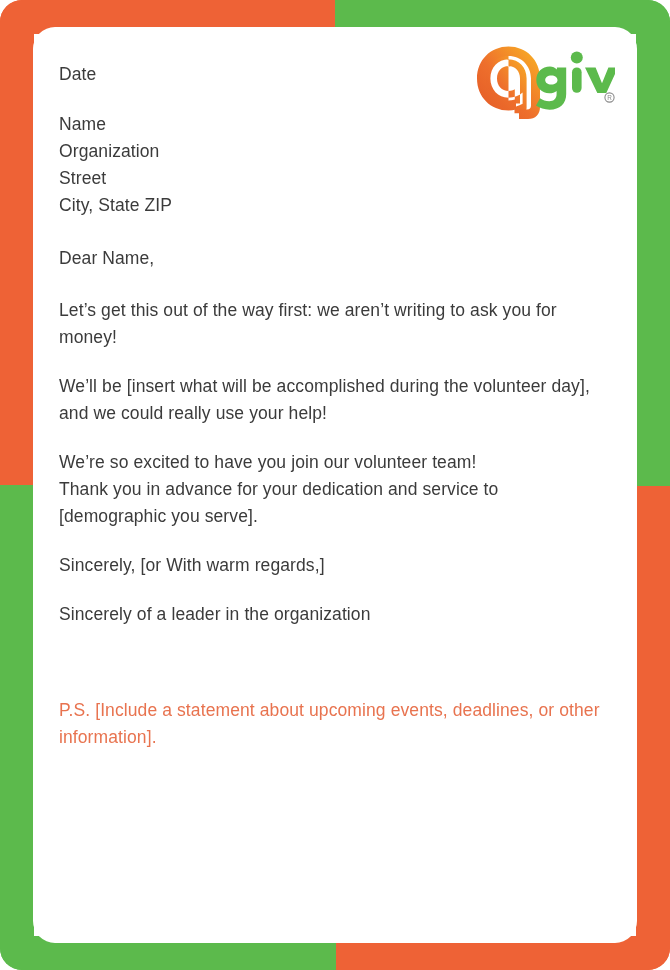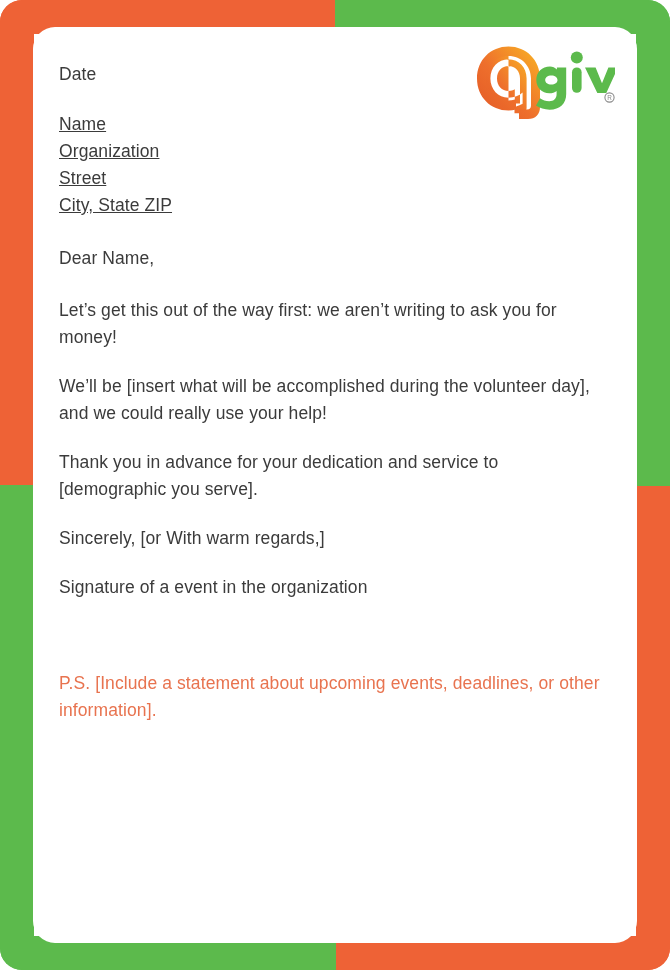--- a/index.html
+++ b/index.html
@@ -144,21 +144,20 @@
     font-size: 17.5px;
     line-height: 27px;
     letter-spacing: 0.1px;
   }
   .blk {
     margin: 0 8px 22px 0;
     max-width: 556px;
   }
   .addr-line {
     display: block;
-    text-decoration: underline;
   }
   .date-line {
     margin: 0 0 23px 0;
   }
   .addr-block {
     margin: 0 0 26px 0;
   }
   .salutation {
     margin: 0 0 25px 0;
   }
@@ -308,25 +307,26 @@
         <span class="addr-line">Street</span>
         <span class="addr-line">City, State ZIP</span>
       </div>
 
       <p class="salutation">Dear Name,</p>
 
       <p class="blk">Let’s get this out of the way first: we aren’t writing to ask you for money!</p>
       <p class="blk">We’ll be [insert what will be accomplished during the volunteer day], and we could really use your help!</p>
 
       <div class="blk">
+        <span class="addr-line">We’re so excited to have you join our volunteer team!</span>
         <span>Thank you in advance for your dedication and service to [demographic you serve].</span>
       </div>
 
       <p class="blk">Sincerely, [or With warm regards,]</p>
-      <p class="blk">Signature of a event in the organization</p>
+      <p class="blk">Sincerely of a leader in the organization</p>
 
       <div class="ps-spacer"></div>
 
       <p class="ps">P.S. [Include a statement about upcoming events, deadlines, or other information].</p>
 
     </div>
   </div>
 </div>
 
 </body></html>

